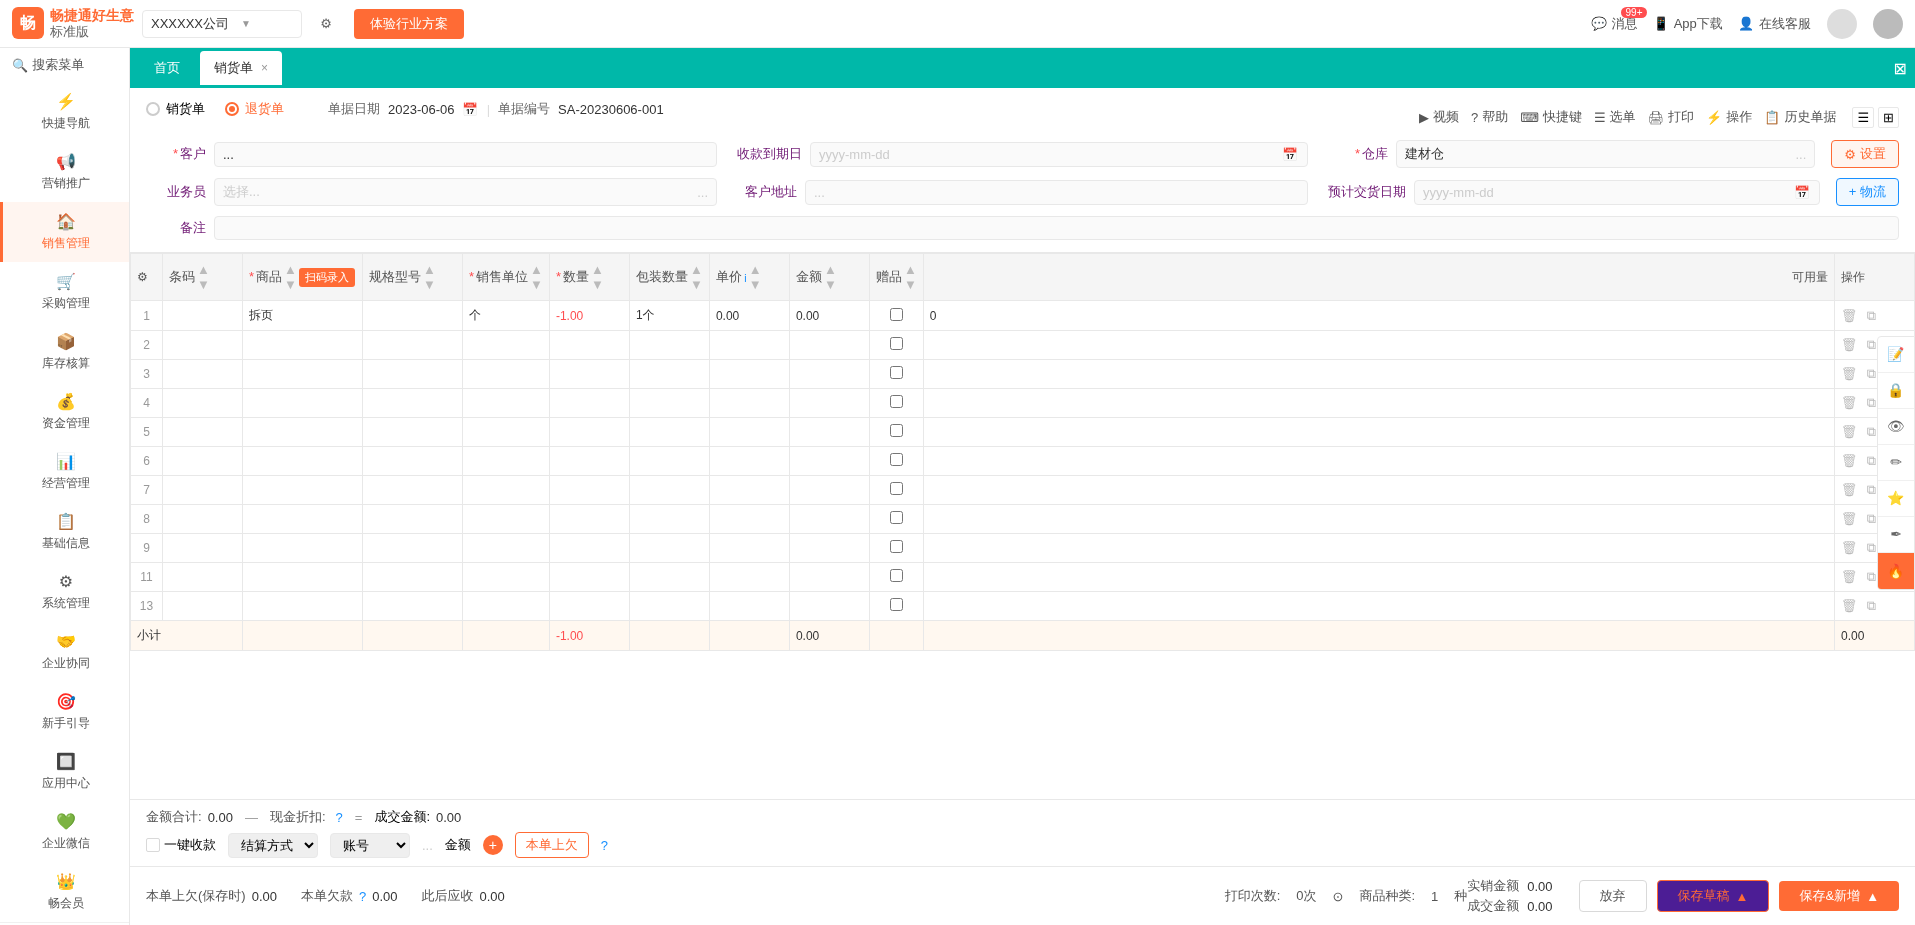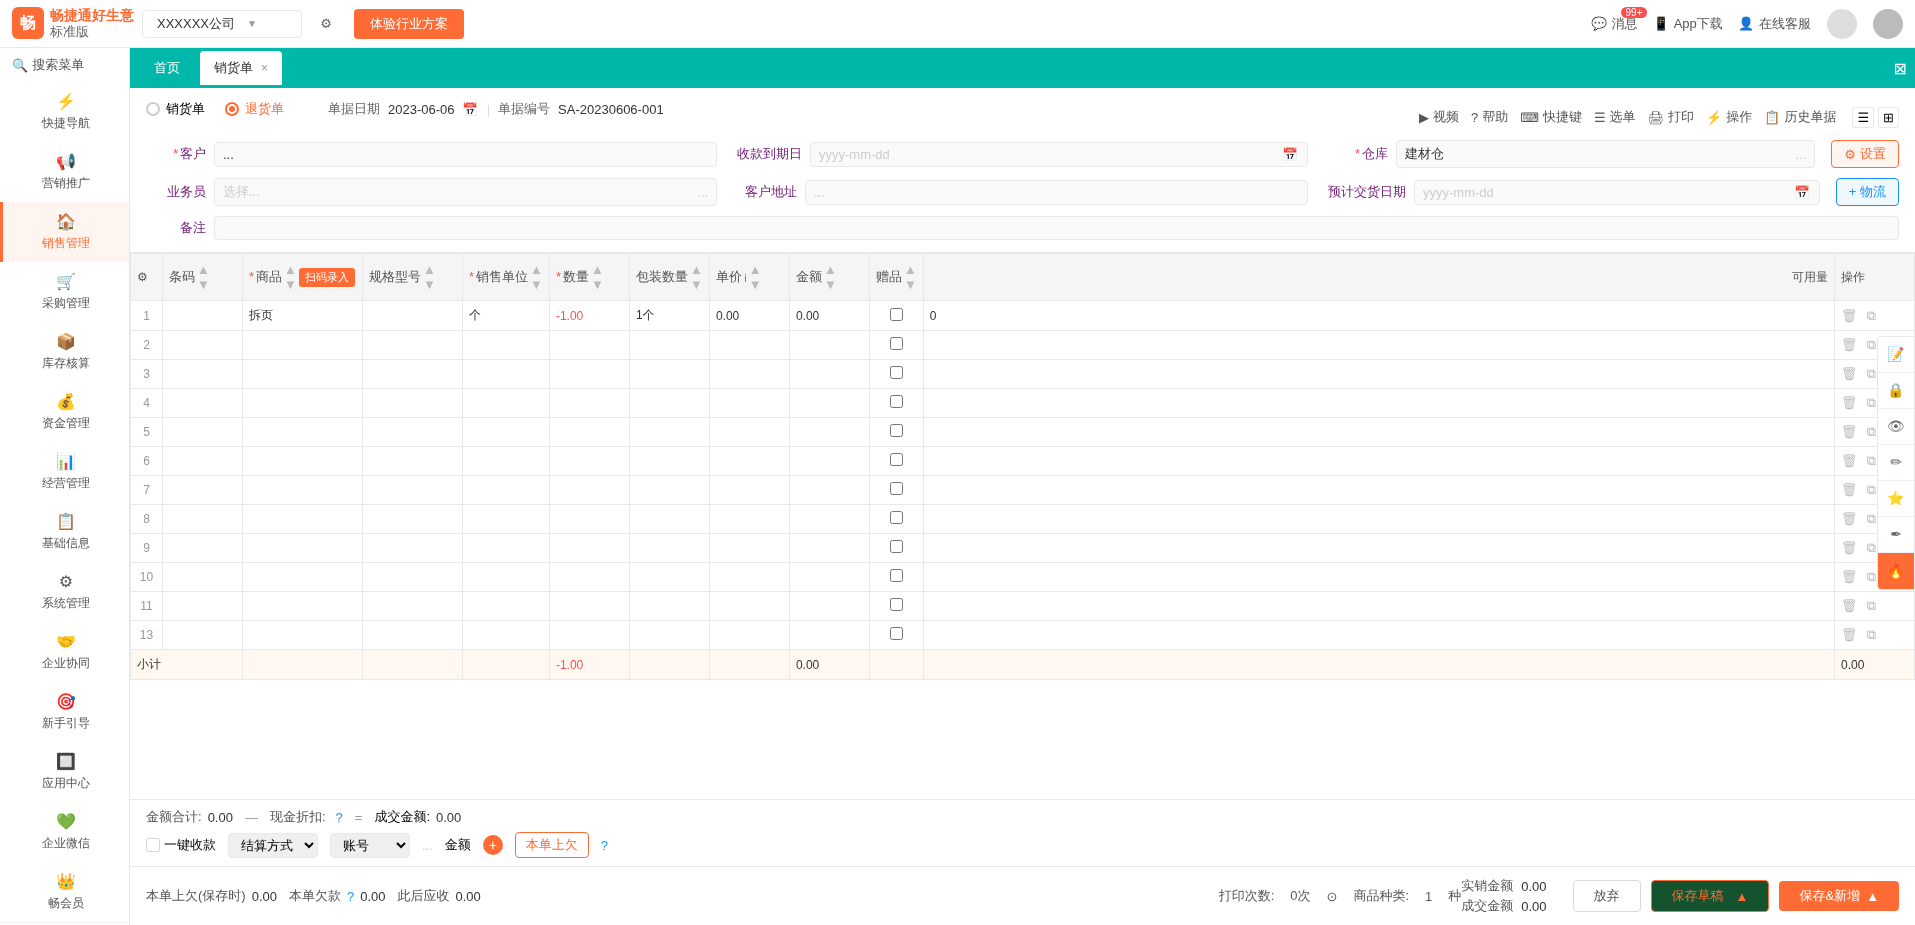--- a/index.html
+++ b/index.html
@@ -28,21 +28,21 @@
       border-radius: 6px;
       display: flex; align-items: center; justify-content: center;
       color: white; font-size: 16px; font-weight: bold;
     }
     .logo-text { font-size: 11px; color: #666; line-height: 1.3; }
     .logo-text .main { color: #ff6b35; font-weight: bold; font-size: 14px; }
 
     .company-selector {
       display: flex; align-items: center; gap: 12px;
       border: 1px solid #e8e8e8; border-radius: 4px;
-      padding: 4px 14px; cursor: pointer;
+      padding: 4px 8px; cursor: pointer;
       background: #fff; min-width: 160px;
       color: #333;
     }
     .company-selector .arrow { color: #999; font-size: 10px; }
 
     .settings-icon-btn {
       width: 32px; height: 32px;
       display: flex; align-items: center; justify-content: center;
       cursor: pointer; color: #666; margin-left: 8px;
     }
@@ -283,34 +283,34 @@
     }
 
     
     .bottom-bar {
       background: #fff;
       border-top: 1px solid #e8e8e8;
       padding: 10px 16px;
       display: flex; align-items: center;
       flex-shrink: 0;
     }
-    .bottom-stats { display: flex; gap: 12px; flex: 1; }
+    .bottom-stats { display: flex; gap: 24px; flex: 1; }
     .stat-item { display: flex; align-items: center; gap: 6px; color: #555; }
     .stat-value { color: #333; }
     .bottom-right {
       display: flex; align-items: center; gap: 10px; margin-left: auto;
     }
     .btn-discard {
       border: 1px solid #d9d9d9; background: white; color: #555;
       border-radius: 4px; padding: 6px 20px; cursor: pointer;
     }
     .btn-save-draft {
-      border: 1px solid #ff6b35; color: #ff6b35; background: #14532d;
+      border: 1px solid #ff6b35; color: #ff6b35; background: #4c1d95;
       border-radius: 4px; padding: 6px 20px; cursor: pointer;
-      display: flex; align-items: center; gap: 12px;
+      display: flex; align-items: center; gap: 6px;
     }
     .btn-save-new {
       background: #ff6b35; color: white; border: none;
       border-radius: 4px; padding: 6px 20px; cursor: pointer;
       display: flex; align-items: center; gap: 6px;
     }
     .right-summary-box {
       display: flex; flex-direction: column; gap: 2px;
       margin-right: 16px;
     }
@@ -827,37 +827,20 @@
       <td></td>
       <td></td>
       <td class="checkbox-td"><input type="checkbox" style=""></td>
       <td></td>
       <td style="white-space:nowrap;">
         <span style="cursor:pointer; color:#bbb; margin-right:6px;">🗑</span>
         <span style="cursor:pointer; color:#bbb;">⧉</span>
       </td>
     </tr>
               <tr>
-      <td class="row-num">10</td>
-      <td></td>
-      <td></td>
-      <td></td>
-      <td></td>
-      <td class=""></td>
-      <td></td>
-      <td></td>
-      <td></td>
-      <td class="checkbox-td"><input type="checkbox" style=""></td>
-      <td></td>
-      <td style="white-space:nowrap;">
-        <span style="cursor:pointer; color:#bbb; margin-right:6px;">🗑</span>
-        <span style="cursor:pointer; color:#bbb;">⧉</span>
-      </td>
-    </tr>
-              <tr>
       <td class="row-num">11</td>
       <td></td>
       <td></td>
       <td></td>
       <td></td>
       <td class=""></td>
       <td></td>
       <td></td>
       <td></td>
       <td class="checkbox-td"><input type="checkbox" style=""></td>

